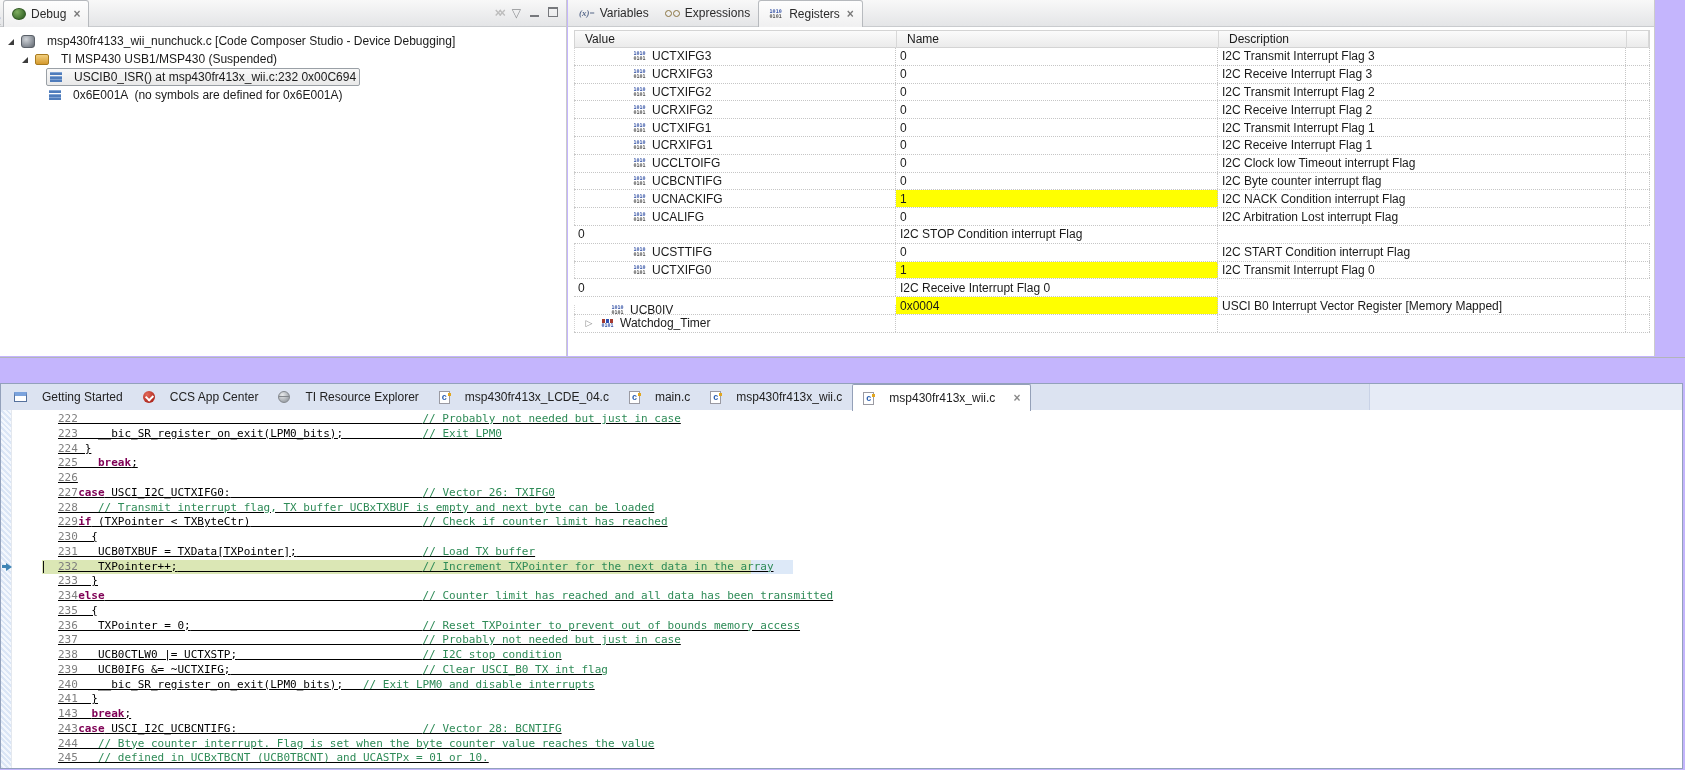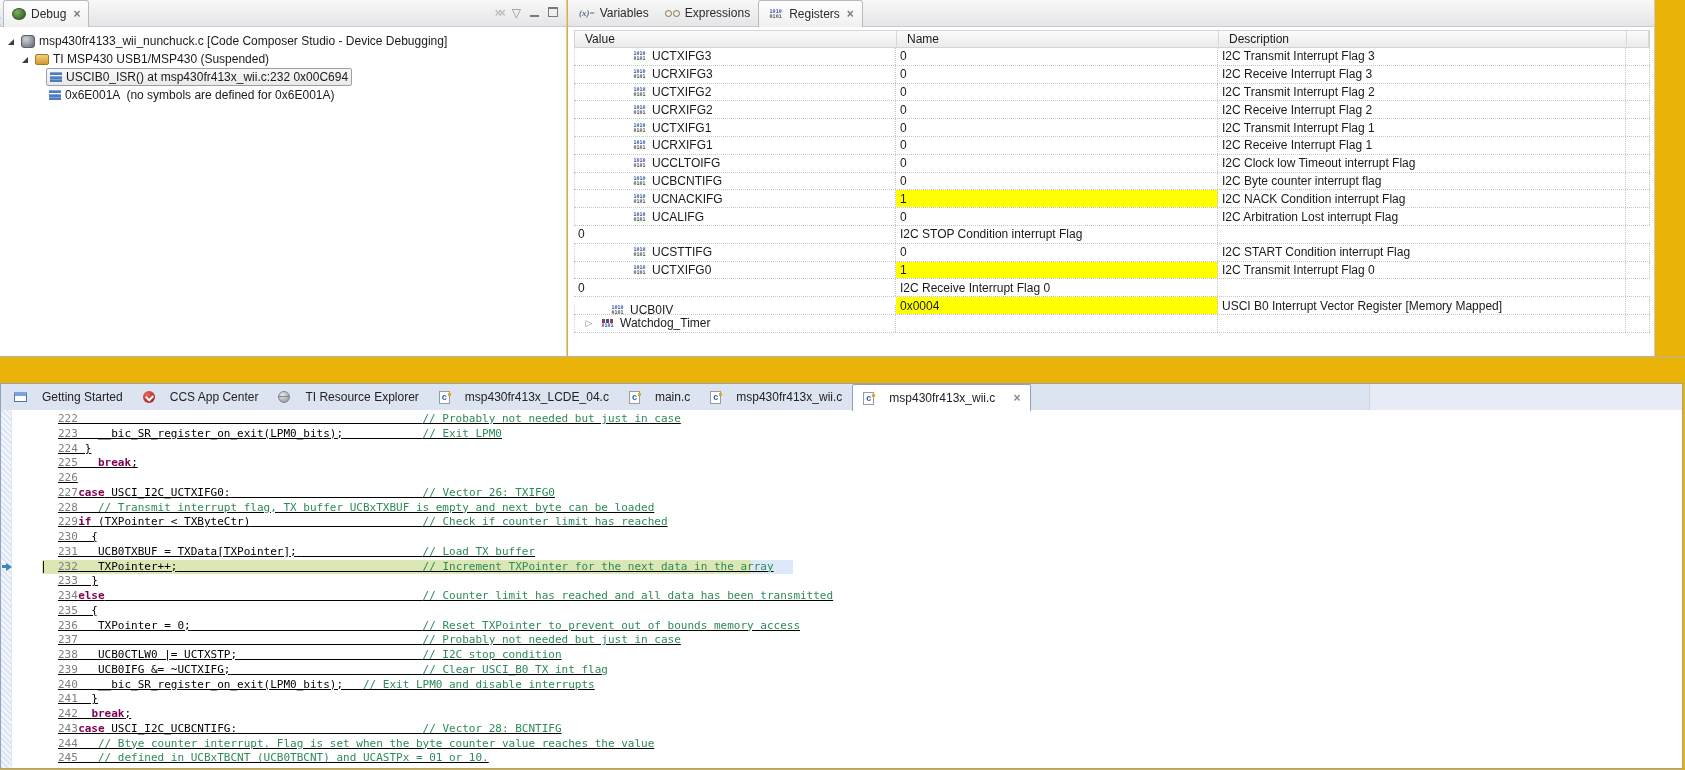--- a/index.html
+++ b/index.html
@@ -1,16 +1,16 @@
 <!DOCTYPE html>
 <html style="--value_highlight: #ffff00; --current_line_highlight: #dbe7b5; --selection_extension: #dde9f8; --comment_green: #2e8b57; --keyword_purple: #7f0055; --editor_tabbar: #dce3f1;"><head>
 <meta charset="utf-8">
 <style>
   html,body{margin:0;padding:0;background:#fff;}
-  #root{position:relative;width:1685px;height:770px;overflow:hidden;background:#eab308;
+  #root{position:relative;width:1685px;height:770px;overflow:hidden;background:#c4b5fd;
         font-family:"Liberation Sans",sans-serif;font-size:12px;color:#1a1a1a;}
   section{position:absolute;box-sizing:border-box;background:#fff;}
 
   
   .vtab-strip{height:26px;display:flex;align-items:stretch;padding-left:3px;
               background:linear-gradient(#f8f8f8,#e4e5e7);border-bottom:1px solid #c9cbce;position:relative;}
   .vtab{display:flex;align-items:center;gap:5px;padding:0 8px;color:#2b2b2b;white-space:nowrap;}
   .vtab.active{background:linear-gradient(#fefefe,#f0f0f1);border:1px solid #a7aaafc9;border-bottom:none;
                border-radius:3px 3px 0 0;margin-bottom:-1px;z-index:2;}
   .vtab-label{white-space:pre;}
@@ -20,21 +20,21 @@
   .tool.removeall{color:#bdbdbd;letter-spacing:-3px;font-weight:bold;}
   .minbar{display:inline-block;width:9px;height:3px;border-bottom:2px solid #76787c;}
   .maxbox{display:inline-block;width:8px;height:7px;border:1px solid #76787c;border-top:2px solid #76787c;}
 
   
   #debug-panel{left:0;top:0;width:567px;height:356px;border-right:1px solid #cbcbcb;}
   #debug-tree{padding-top:5px;}
   .tree-row{height:18px;line-height:18px;display:flex;align-items:center;white-space:pre;}
   .exp-slot{display:inline-block;width:14px;text-align:center;flex:0 0 14px;}
   .exp-tri{display:inline-block;width:0;height:0;border-left:6px solid transparent;border-bottom:6px solid #3c3c3c;}
-  .tree-group{display:flex;align-items:center;gap:4px;padding:0 3px;height:16px;justify-content:space-between;}
+  .tree-group{display:flex;align-items:center;gap:12px;padding:0 3px;height:16px;justify-content:space-between;}
   .tree-group.sel{background:linear-gradient(#f8f8f8,#e9e9e9);border:1px solid #9aa0a6;border-radius:2px;}
 
   
   .ic-target{width:12px;height:11px;border-radius:3px;background:radial-gradient(circle at 35% 30%,#cfd3d8,#8d939b 60%,#5f656d);border:1px solid #5a6068;flex:0 0 12px;}
   .ic-device{width:12px;height:9px;border-radius:2px;background:linear-gradient(#f2cf7e,#d59a2e);border:1px solid #a87a1e;flex:0 0 12px;}
   .ic-frames{width:12px;height:10px;display:flex;flex-direction:column;justify-content:space-between;flex:0 0 12px;}
   .ic-frames i{height:2px;background:#4f7cbb;border-top:1px solid #7fa3d4;}
 
   
   #registers-panel{left:568px;top:0;width:1087px;height:356px;border-right:1px solid #cbcbcb;}
@@ -417,21 +417,21 @@
           <div class="cl"><div class="hlg"></div><div class="hlb"></div><div class="caret"></div><span class="ln">232</span><span class="p">     TXPointer++;</span><span class="p">                                     </span><span class="c">// Increment TXPointer for the next data in the array</span></div>
           <div class="cl"><span class="ln">233</span><span class="p">    }</span></div>
           <div class="cl"><span class="ln">234</span><span class="p">  </span><span class="k">else</span><span class="p">                                                </span><span class="c">// Counter limit has reached and all data has been transmitted</span></div>
           <div class="cl"><span class="ln">235</span><span class="p">    {</span></div>
           <div class="cl"><span class="ln">236</span><span class="p">     TXPointer = 0;</span><span class="p">                                   </span><span class="c">// Reset TXPointer to prevent out of bounds memory access</span></div>
           <div class="cl"><span class="ln">237</span><span class="p">                                                      </span><span class="c">// Probably not needed but just in case</span></div>
           <div class="cl"><span class="ln">238</span><span class="p">     UCB0CTLW0 |= UCTXSTP;</span><span class="p">                            </span><span class="c">// I2C stop condition</span></div>
           <div class="cl"><span class="ln">239</span><span class="p">     UCB0IFG &amp;= ~UCTXIFG;</span><span class="p">                             </span><span class="c">// Clear USCI_B0 TX int flag</span></div>
           <div class="cl"><span class="ln">240</span><span class="p">     __bic_SR_register_on_exit(LPM0_bits);</span><span class="p">   </span><span class="c">// Exit LPM0 and disable interrupts</span></div>
           <div class="cl"><span class="ln">241</span><span class="p">    }</span></div>
-          <div class="cl"><span class="ln">242</span><span class="p">    </span><span class="k">break</span><span class="p">;</span></div>
+          <div class="cl"><span class="ln">143</span><span class="p">    </span><span class="k">break</span><span class="p">;</span></div>
           <div class="cl"><span class="ln">243</span><span class="p">  </span><span class="k">case</span><span class="p"> USCI_I2C_UCBCNTIFG:</span><span class="p">                            </span><span class="c">// Vector 28: BCNTIFG</span></div>
           <div class="cl"><span class="ln">244</span><span class="p">     </span><span class="c">// Btye counter interrupt. Flag is set when the byte counter value reaches the value</span></div>
           <div class="cl"><span class="ln">245</span><span class="p">     </span><span class="c">// defined in UCBxTBCNT (UCB0TBCNT) and UCASTPx = 01 or 10.</span></div>
         </div>
     </div>
   </section>
 
 </div>
 
 </body></html>

